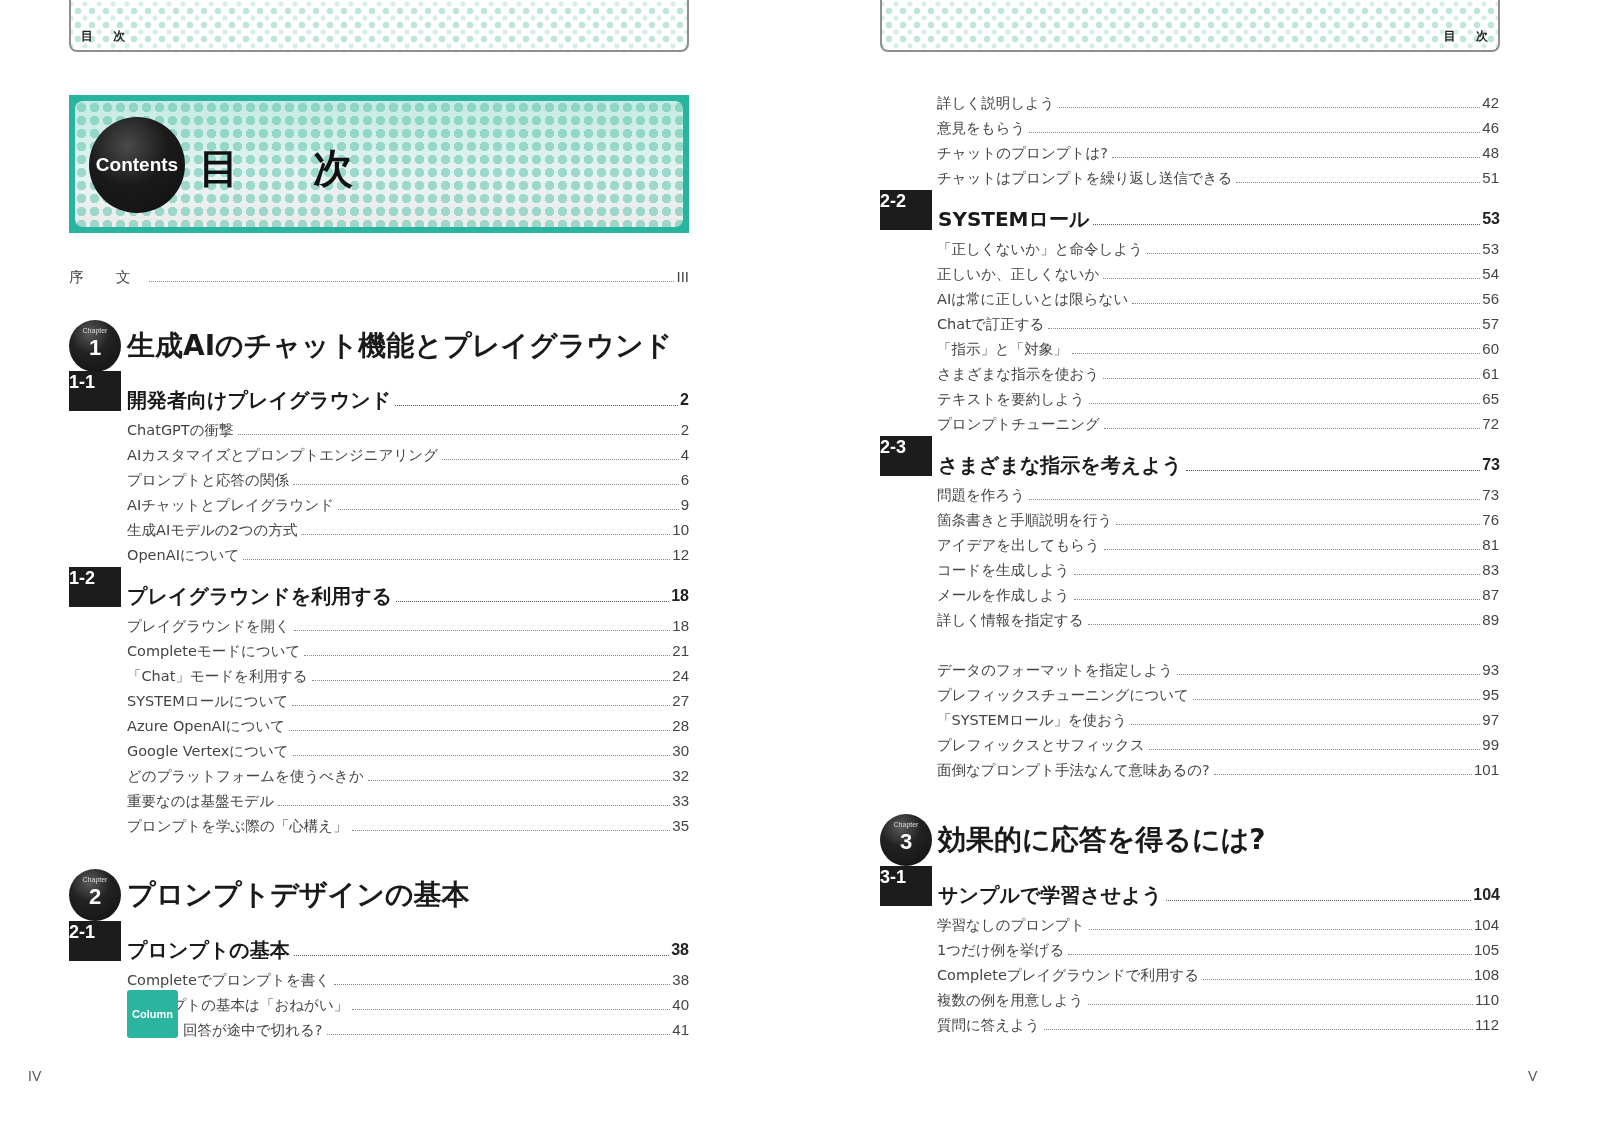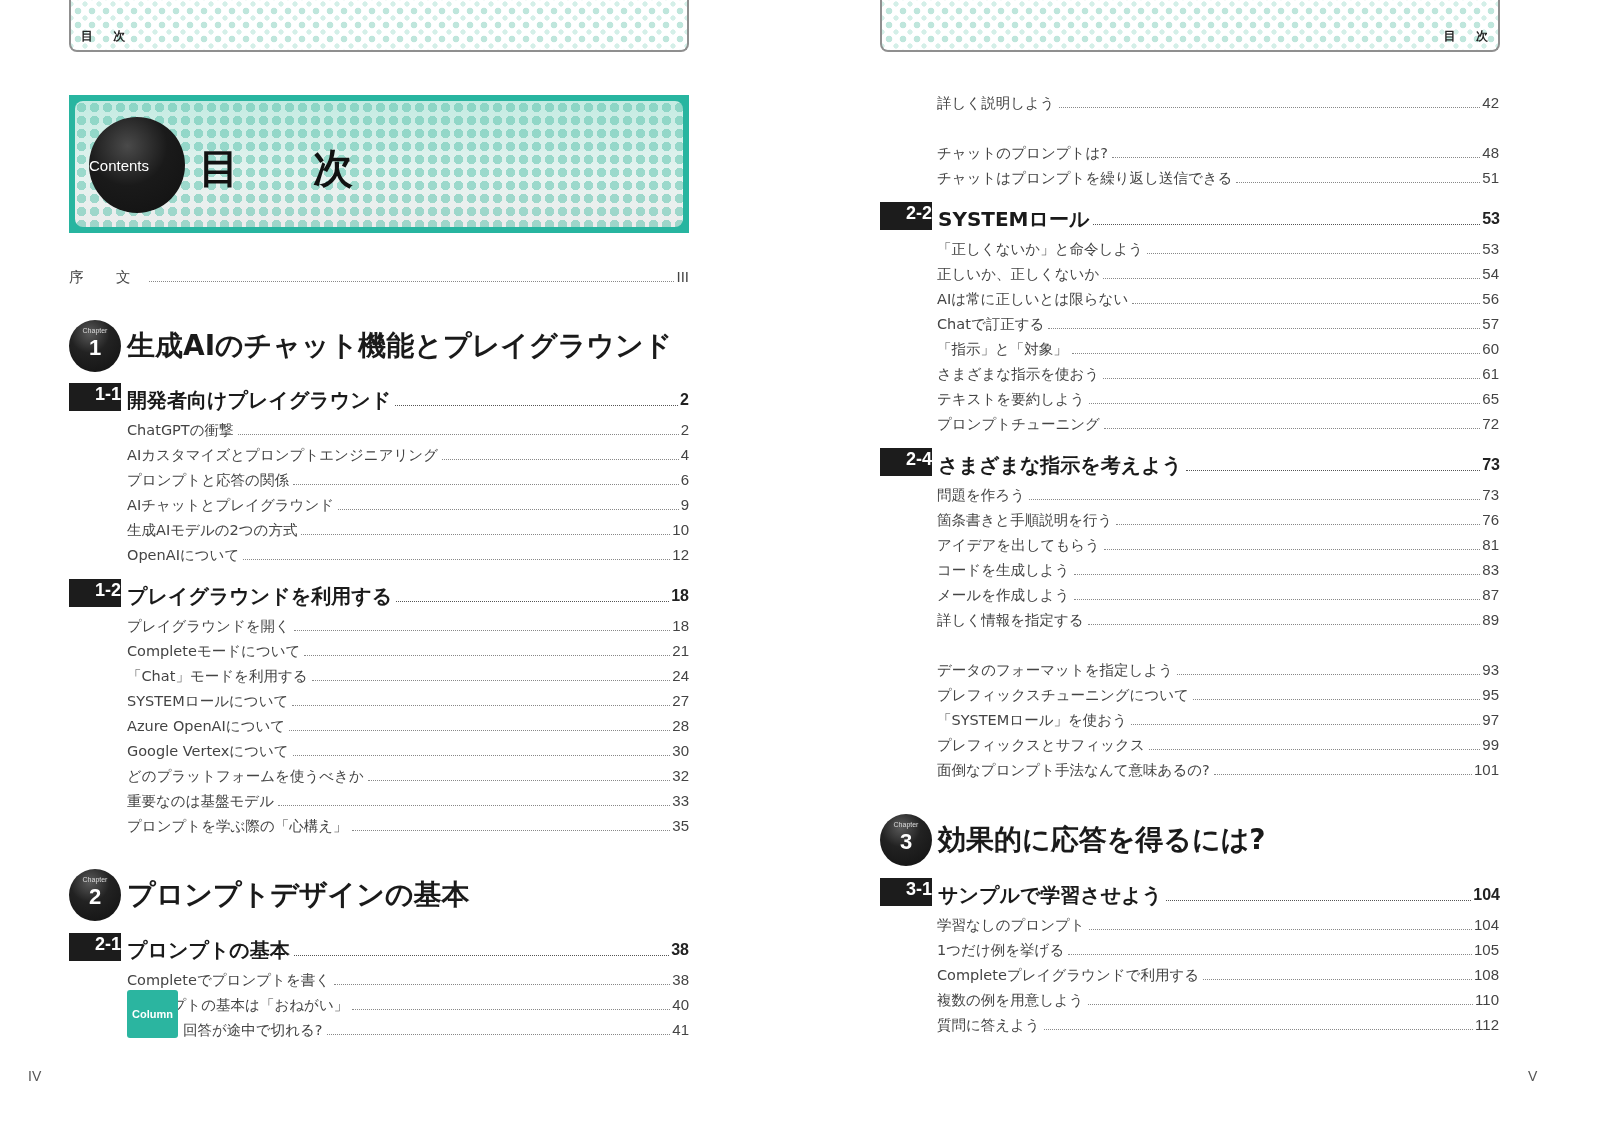--- a/index.html
+++ b/index.html
@@ -43,22 +43,22 @@
       background-color: #e8f4f1;
       background-image:
         radial-gradient(circle, rgba(94,196,174,0.55) 4.5px, transparent 5px),
         linear-gradient(180deg, #c4ebe2 0%, #e6f3f0 60%, #ececec 100%);
       background-size: 13px 13px, 100% 100%;
       position: relative; overflow: hidden;
     }
     .banner-circle {
       position: absolute; left: 14px; top: 16px; width: 96px; height: 96px; border-radius: 50%;
       background: radial-gradient(circle at 40% 30%, #4a4a4a 0%, #1a1a1a 45%, #111 100%);
-      display: flex; align-items: center; justify-content: flex-start;
-      color: #fff; font-weight: normal; font-size: 15px;
+      display: flex; align-items: center; justify-content: center;
+      color: #fff; font-weight: bold; font-size: 19px;
       font-family: "Liberation Sans", sans-serif;
     }
     .banner-title {
       position: absolute; left: 124px; top: 40px; font-size: 40px; font-weight: bold; color: #111;
       letter-spacing: 30px;
     }
 
     
     .row {
       position: absolute; display: flex; align-items: flex-end; height: 22px;
@@ -73,21 +73,21 @@
     .right .row.item { left: 137px; width: 562px; }
 
     .row.preface { left: 69px; width: 620px; letter-spacing: 0; }
     .row.preface .t { letter-spacing: 14px; }
 
     .row.section { height: 28px; line-height: 28px; }
     .left .row.section { left: 69px; width: 620px; }
     .right .row.section { left: 80px; width: 620px; }
     .row.section .badge {
       background: #1c1c1c; color: #fff; font-weight: bold; font-size: 18px;
-      width: 52px; height: 28px; line-height: 22px; text-align: right; margin-right: 6px;
+      width: 52px; height: 40px; line-height: 22px; text-align: left; margin-right: 6px;
       margin-bottom: 3px; font-family: "Liberation Sans", sans-serif;
     }
     .row.section .t { font-size: 20px; font-weight: bold; color: #1a1a1a; }
     .row.section .p { font-weight: bold; font-size: 16px; color: #222; }
     .row.section .dots { margin-bottom: 8px; border-bottom-color: #555; }
 
     .chapter { position: absolute; display: flex; align-items: center; }
     .left .chapter { left: 69px; }
     .right .chapter { left: 80px; }
     .chap-circle {
@@ -267,20 +267,25 @@
 <div class="page right">
   <div class="top-tab">
     <span class="top-tab-label">目 次</span>
   </div>
 
   <div class="row item" style="top:92px">
       <span class="t">詳しく説明しよう</span>
       <span class="dots"></span>
       <span class="p">42</span>
     </div>
+  <div class="row item" style="top:117px">
+      <span class="t">意見をもらう</span>
+      <span class="dots"></span>
+      <span class="p">46</span>
+    </div>
   <div class="row item" style="top:142px">
       <span class="t">チャットのプロンプトは?</span>
       <span class="dots"></span>
       <span class="p">48</span>
     </div>
   <div class="row item" style="top:167px">
       <span class="t">チャットはプロンプトを繰り返し送信できる</span>
       <span class="dots"></span>
       <span class="p">51</span>
     </div>
@@ -326,21 +331,21 @@
       <span class="dots"></span>
       <span class="p">65</span>
     </div>
   <div class="row item" style="top:413px">
       <span class="t">プロンプトチューニング</span>
       <span class="dots"></span>
       <span class="p">72</span>
     </div>
 
   <div class="row section" style="top:451px">
-    <span class="badge">2-4</span>
+    <span class="badge">2-3</span>
       <span class="t">さまざまな指示を考えよう</span>
       <span class="dots"></span>
       <span class="p">73</span>
   </div>
   <div class="row item" style="top:484px">
       <span class="t">問題を作ろう</span>
       <span class="dots"></span>
       <span class="p">73</span>
     </div>
   <div class="row item" style="top:509px">

